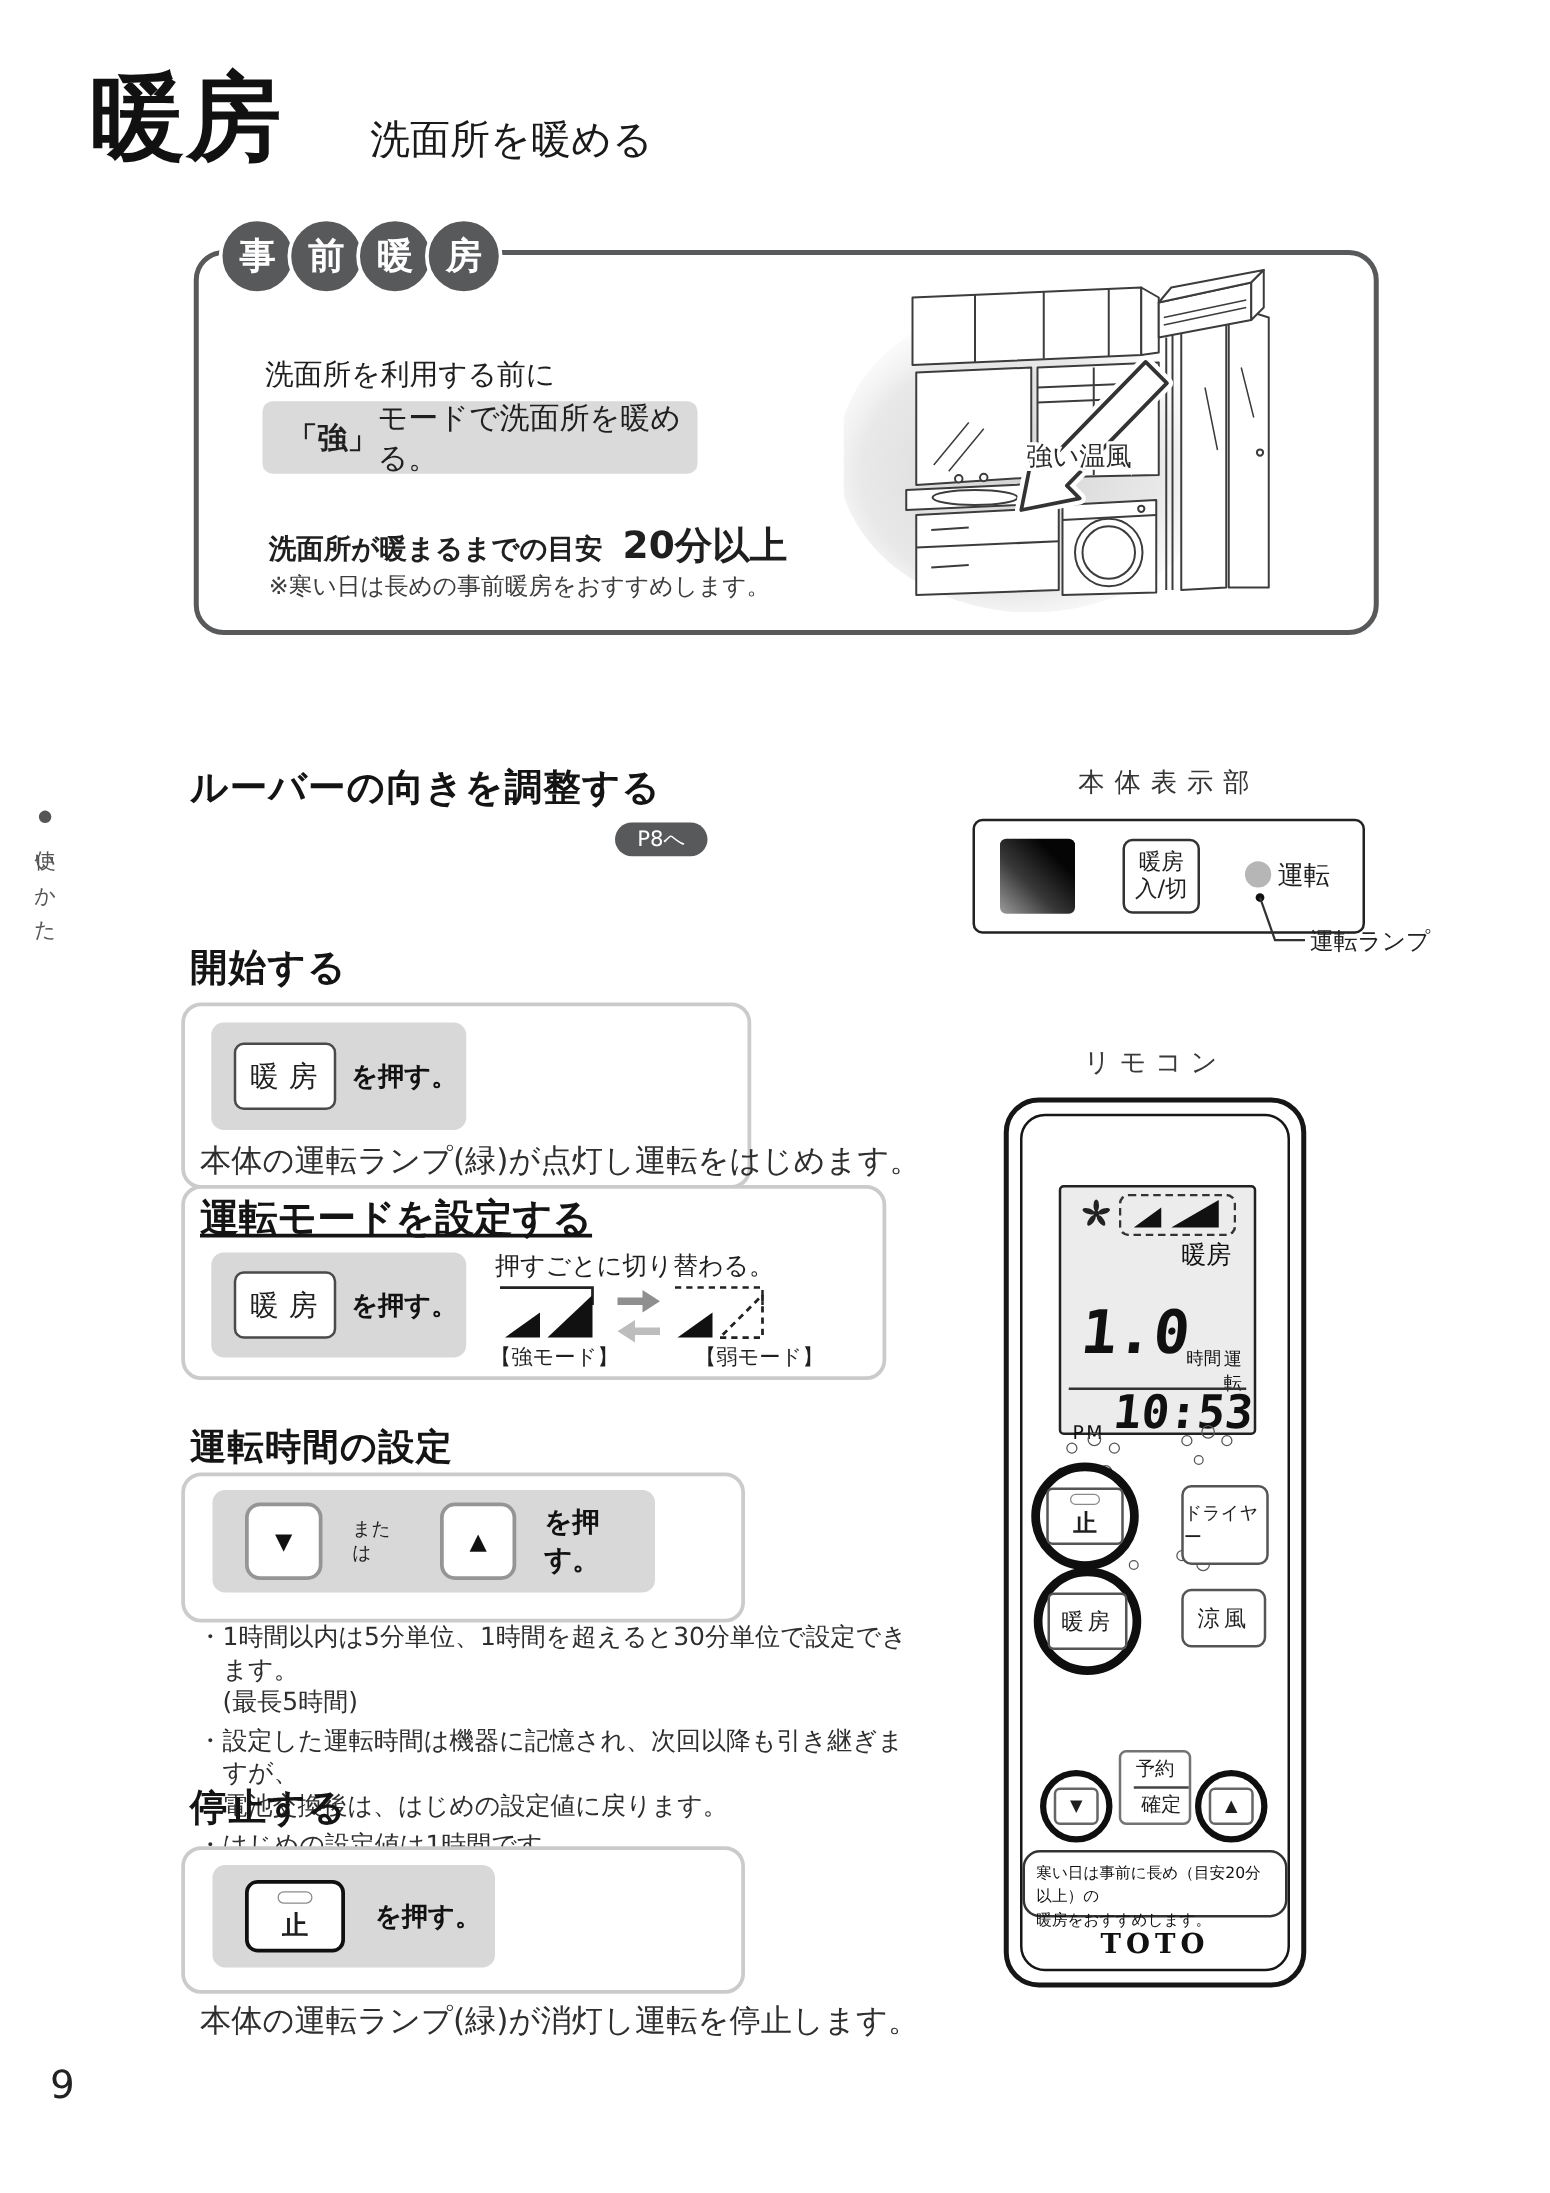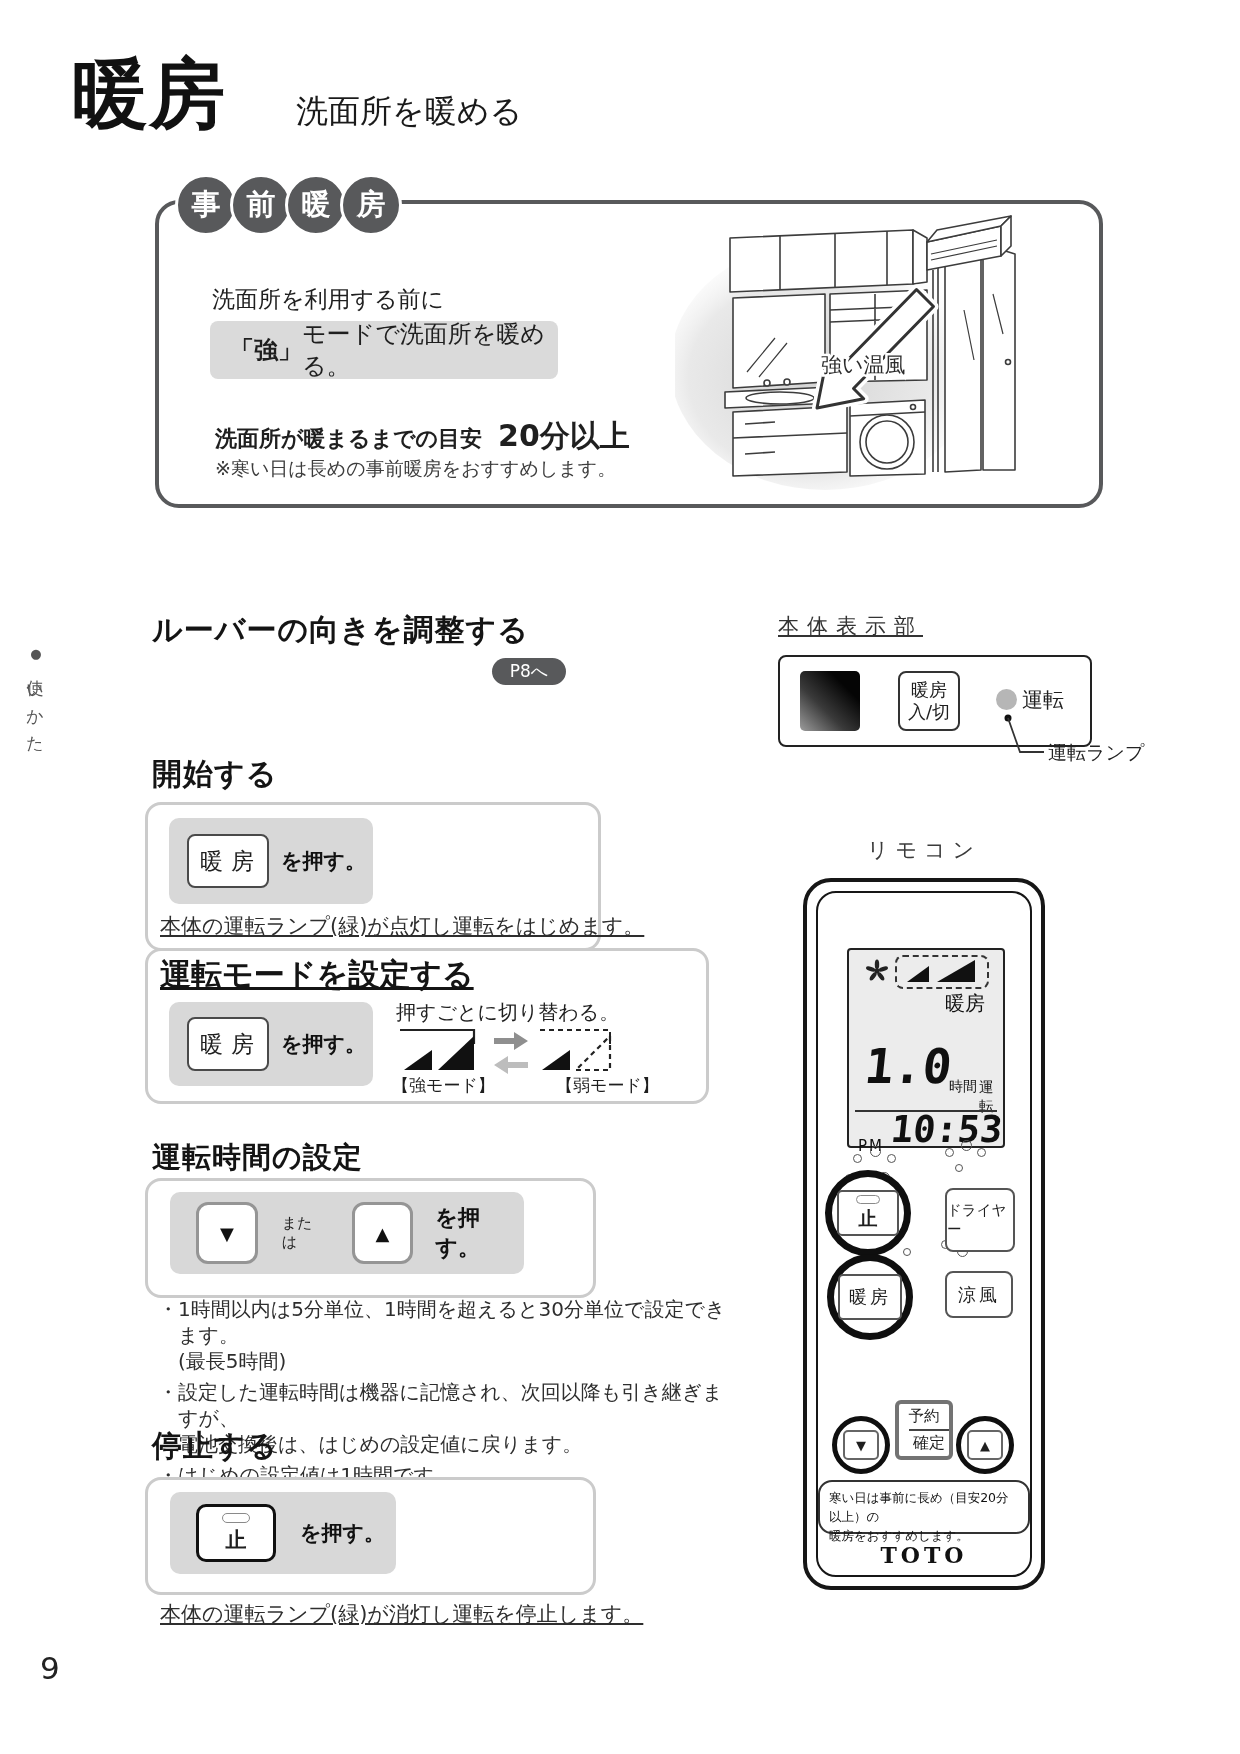--- a/index.html
+++ b/index.html
@@ -4,21 +4,21 @@
 <style>
   html,body{margin:0;padding:0;background:#fff;}
   .page{position:relative;width:1240px;height:1754px;background:#fff;overflow:hidden;
         font-family:"DejaVu Sans","Liberation Sans",sans-serif;color:#1f1f1f;}
   .abs{position:absolute;}
   .hd{font-weight:600;color:#141414;letter-spacing:1px;}
   .rbox{border:3px solid #cbcbcb;border-radius:16px;background:#fff;}
   .graypanel{position:absolute;background:#d8d8d8;border-radius:10px;display:flex;align-items:center;}
   .btnrect{background:#fff;border:2.5px solid #4a4a4a;border-radius:8px;display:flex;align-items:center;justify-content:center;}
   .press{font-weight:bold;font-size:21px;color:#111;}
-  .caption{font-size:21px;color:#2e2e2e;text-decoration:underline;}
+  .caption{font-size:25px;color:#2e2e2e;}
   .badge-circle{width:56px;height:56px;border-radius:50%;background:#58595b;border:3px solid #fff;
     margin-left:-7px;color:#fff;font-size:29px;font-weight:600;display:flex;align-items:center;justify-content:center;}
   .pill{background:#58595b;color:#fff;border-radius:14px;display:flex;align-items:center;justify-content:center;}
   .circlebtn{position:absolute;border-radius:50%;border:7px solid #0f0f0f;background:#fff;
     display:flex;align-items:center;justify-content:center;box-sizing:border-box;}
   .smallcircle{position:absolute;border-radius:50%;border:5px solid #0f0f0f;background:#fff;
     display:flex;align-items:center;justify-content:center;box-sizing:border-box;}
   .remote-rect{position:absolute;background:#fff;border:2px solid #555;border-radius:8px;
     display:flex;align-items:center;justify-content:center;box-sizing:border-box;}
   .seg{font-family:"DejaVu Sans Mono","Liberation Mono",monospace;font-weight:bold;color:#101010;transform:skewX(-6deg);}
@@ -99,21 +99,21 @@
   </svg>
 
   <div class="abs" style="left:24px;top:646px;width:24px;display:flex;flex-direction:column;align-items:center;color:#555;">
     <span style="font-size:13px;">●</span>
     <span class="vtext" style="font-size:17px;margin-top:6px;">使いかた</span>
   </div>
 
   <div class="abs hd" style="left:152px;top:610px;font-size:30px;">ルーバーの向きを調整する</div>
   <div class="abs pill" style="left:492px;top:658px;width:74px;height:27px;font-size:17px;">P8へ</div>
 
-  <div class="abs" style="left:778px;top:612px;width:314px;text-align:left;font-size:21px;letter-spacing:8px;color:#333;text-decoration:underline;">本体表示部</div>
+  <div class="abs" style="left:778px;top:612px;width:314px;text-align:center;font-size:21px;letter-spacing:8px;color:#333;">本体表示部</div>
   <div class="abs" style="left:778px;top:655px;width:314px;height:92px;border:2.5px solid #222;border-radius:8px;background:#fff;box-sizing:border-box;">
     <div class="abs" style="left:20px;top:14px;width:60px;height:60px;border-radius:5px;background:linear-gradient(to bottom left,#050505 25%,#3a3a3a 62%,#9c9c9c 100%);"></div>
     <div class="abs" style="left:118px;top:14px;width:62px;height:60px;border:2px solid #333;border-radius:8px;display:flex;flex-direction:column;align-items:center;justify-content:center;font-size:18px;line-height:1.2;box-sizing:border-box;">
       <span>暖房</span>
       <span>入/切</span>
     </div>
     <div class="abs" style="left:216px;top:32px;width:21px;height:21px;border-radius:50%;background:#b6b6b6;"></div>
     <div class="abs" style="left:242px;top:29px;font-size:21px;">運転</div>
   </div>
   <svg class="abs" style="left:998px;top:712px;" width="48" height="48" viewBox="0 0 48 48">
@@ -236,21 +236,21 @@
     </div>
 
     <div class="remote-rect" style="left:138px;top:306px;width:70px;height:64px;font-size:14.5px;">ドライヤー</div>
 
     <div class="circlebtn" style="left:20px;top:372px;width:86px;height:86px;">
       <div style="width:64px;height:46px;background:#fff;border:2px solid #555;border-radius:5px;display:flex;align-items:center;justify-content:center;font-size:18px;letter-spacing:3px;box-sizing:border-box;">暖房</div>
     </div>
 
     <div class="remote-rect" style="left:138px;top:389px;width:68px;height:47px;font-size:18px;letter-spacing:3px;">涼風</div>
 
-    <div class="abs" style="left:88px;top:518px;width:58px;height:60px;border:4px solid #737373;border-radius:6px;background:#fff;box-sizing:border-box;display:flex;flex-direction:column;justify-content:flex-end;">
+    <div class="abs" style="left:88px;top:518px;width:58px;height:60px;border:2px solid #737373;border-radius:6px;background:#fff;box-sizing:border-box;display:flex;flex-direction:column;justify-content:flex-end;">
       <div style="flex:1;display:flex;align-items:center;justify-content:center;font-size:15.5px;">予約</div>
       <div style="flex:1;display:flex;align-items:center;justify-content:center;font-size:16px;border-top:2px solid #444;margin-left:10px;">確定</div>
     </div>
 
     <div class="smallcircle" style="left:25px;top:534px;width:58px;height:58px;">
       <div style="width:36px;height:30px;background:#fff;border:2px solid #666;border-radius:5px;display:flex;align-items:center;justify-content:center;font-size:13px;box-sizing:border-box;">▼</div>
     </div>
 
     <div class="smallcircle" style="left:149px;top:534px;width:58px;height:58px;">
       <div style="width:36px;height:30px;background:#fff;border:2px solid #666;border-radius:5px;display:flex;align-items:center;justify-content:center;font-size:13px;box-sizing:border-box;">▲</div>

